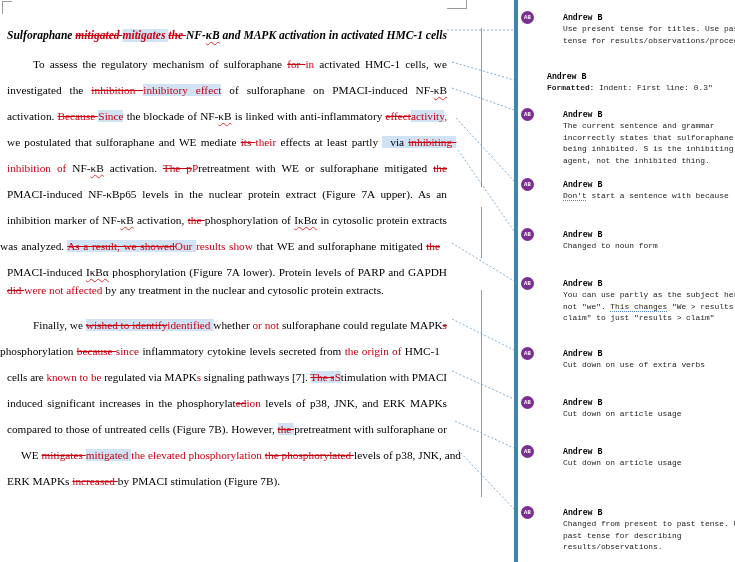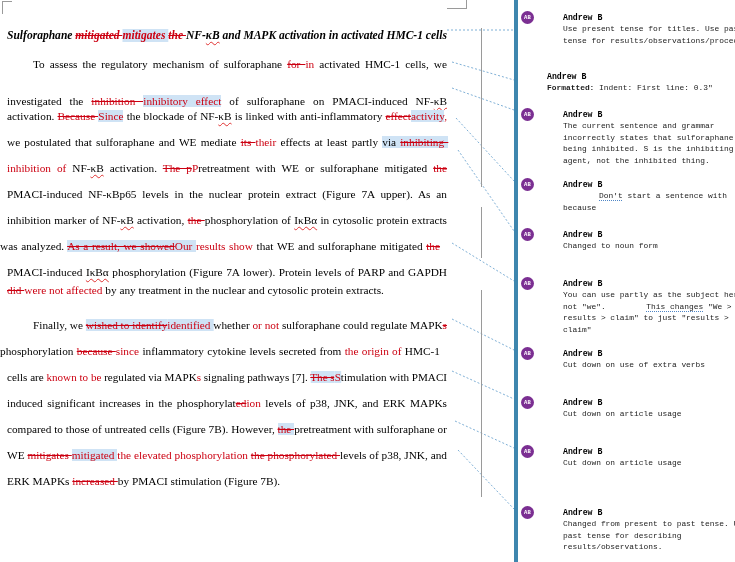--- a/index.html
+++ b/index.html
@@ -6,67 +6,67 @@
   #canvas{position:relative;width:735px;height:562px;background:#fff;font-family:"Liberation Serif",serif;}
 
   
   .doc-line{position:absolute;white-space:pre;font-size:11.3px;color:#000;transform-origin:0 50%;line-height:14px;}
   .doc-line.title{font-weight:bold;font-style:italic;font-size:11.6px;}
   .s-k{color:#000;}
   .s-r{color:var(--red);}
   .s-d{color:var(--red);text-decoration:line-through;text-decoration-thickness:1px;}
   .s-rh{color:var(--red);background:var(--hl);}
   .s-dh{color:var(--red);background:var(--hl);text-decoration:line-through;text-decoration-thickness:1px;}
-  .s-kh{color:#000;background:var(--hl);}
+  .s-kh{color:#000;background:var(--hl);padding-left:8px;}
   .s-sp{color:#000;text-decoration:underline;text-decoration-style:wavy;text-decoration-color:#e03131;text-decoration-thickness:1px;text-underline-offset:2px;}
 
   
   .crop-tl{position:absolute;left:2px;top:1px;width:9px;height:12px;border-left:1px solid #9a9a9a;border-top:1px solid #9a9a9a;}
   .crop-tr{position:absolute;left:447px;top:0;width:19px;height:8px;border-right:1px solid #9a9a9a;border-bottom:1px solid #9a9a9a;}
 
   
   .change-bar{position:absolute;left:481px;width:1px;background:var(--cbar);}
   #connector-svg{position:absolute;left:0;top:0;pointer-events:none;}
 
   
   .pane-bar{position:absolute;left:514px;top:0;width:4px;height:562px;background:var(--accent);}
   .comment{position:absolute;left:518px;width:214px;font-family:Liberation Mono, monospace;padding-left:24px;}
   .comment .avatar{position:absolute;left:3px;top:-1px;width:13px;height:13px;border-radius:50%;background:var(--avatar);color:#fff;font-size:5.5px;font-weight:bold;display:flex;align-items:center;justify-content:center;letter-spacing:.2px;}
   .comment .cname{margin-left:21px;font-size:8.2px;font-weight:bold;color:#000;line-height:11px;}
   .comment .cbody{margin-left:21px;font-size:7.9px;line-height:11.5px;color:#1c1c1c;width:197px;}
   .comment.formatted .cname{margin-left:5px;}
   .comment.formatted .cbody{margin-left:5px;width:205px;}
   .cbody b{font-weight:bold;}
-  .u{text-decoration:underline;text-decoration-style:dotted;text-decoration-color:#4f86c6;text-underline-offset:2px;margin-left:36px;}
+  .u{text-decoration:underline;text-decoration-style:dotted;text-decoration-color:#4f86c6;text-underline-offset:2px;}
 </style>
 </head>
 <body>
 
 <div id="canvas">
   <div class="crop-tl"></div>
   <div class="crop-tr"></div>
 
   <div id="doc-area">
       <div class="doc-line title" style="left: 7px; top: 29px; transform: scaleX(0.995616);"><span class="s-k">Sulforaphane </span><span class="s-d">mitigated </span><span class="s-rh">mitigates </span><span class="s-d">the </span><span class="s-k">NF-</span><span class="s-sp">κB</span><span class="s-k"> and MAPK activation in activated HMC-1 cells</span></div>
       <div class="doc-line" style="left: 33px; top: 57px; word-spacing: 2.22526px;"><span class="s-k">To assess the regulatory mechanism of sulforaphane </span><span class="s-d">for </span><span class="s-r">in</span><span class="s-k"> activated HMC-1 cells, we</span></div>
-      <div class="doc-line" style="left: 7px; top: 83px; word-spacing: 5.15278px; margin-top: 11px;"><span class="s-k">investigated the </span><span class="s-d">inhibition </span><span class="s-rh">inhibitory effect</span><span class="s-k"> of sulforaphane on PMACI-induced NF-</span><span class="s-sp">κB</span></div>
+      <div class="doc-line" style="left: 7px; top: 83px; word-spacing: 5.15278px;"><span class="s-k">investigated the </span><span class="s-d">inhibition </span><span class="s-rh">inhibitory effect</span><span class="s-k"> of sulforaphane on PMACI-induced NF-</span><span class="s-sp">κB</span></div>
       <div class="doc-line" style="left: 7px; top: 109px; word-spacing: 0.346591px;"><span class="s-k">activation. </span><span class="s-d">Because </span><span class="s-rh">Since</span><span class="s-k"> the blockade of NF-</span><span class="s-sp">κB</span><span class="s-k"> is linked with anti-inflammatory </span><span class="s-d">effect</span><span class="s-rh">activity</span><span class="s-r">,</span></div>
       <div class="doc-line" style="left: 7px; top: 135px; word-spacing: 1.36161px;"><span class="s-k">we postulated that sulforaphane and WE mediate </span><span class="s-d">its </span><span class="s-r">their</span><span class="s-k"> effects at least partly </span><span class="s-kh">via </span><span class="s-dh">inhibiting </span></div>
       <div class="doc-line" style="left: 7px; top: 161px; word-spacing: 3.12216px;"><span class="s-r">inhibition of</span><span class="s-k"> NF-</span><span class="s-sp">κB</span><span class="s-k"> activation. </span><span class="s-d">The p</span><span class="s-r">P</span><span class="s-k">retreatment with WE or sulforaphane mitigated </span><span class="s-d">the</span></div>
       <div class="doc-line" style="left: 7px; top: 187px; word-spacing: 3.01432px;"><span class="s-k">PMACI-induced NF-κBp65 levels in the nuclear protein extract (Figure 7A upper). As an</span></div>
       <div class="doc-line" style="left: 7px; top: 213px; word-spacing: 0.473958px;"><span class="s-k">inhibition marker of NF-</span><span class="s-sp">κB</span><span class="s-k"> activation, </span><span class="s-d">the </span><span class="s-k">phosphorylation of </span><span class="s-sp">IκBα</span><span class="s-k"> in cytosolic protein extracts</span></div>
       <div class="doc-line" style="left: 0; top: 239px; word-spacing: 0.784598px;"><span class="s-k">was analyzed. </span><span class="s-dh">As a result, we showed</span><span class="s-rh">Our </span><span class="s-r">results show</span><span class="s-k"> that WE and sulforaphane mitigated </span><span class="s-d">the</span></div>
       <div class="doc-line" style="left: 7px; top: 265px; word-spacing: 0.735795px;"><span class="s-k">PMACI-induced </span><span class="s-sp">IκBα</span><span class="s-k"> phosphorylation (Figure 7A lower). Protein levels of PARP and GAPDH</span></div>
       <div class="doc-line" style="left: 7px; top: 283px;"><span class="s-d">did </span><span class="s-r">were not affected</span><span class="s-k"> by any treatment in the nuclear and cytosolic protein extracts.</span></div>
       <div class="doc-line" style="left: 33px; top: 318px; transform: scaleX(0.998342);"><span class="s-k">Finally, we </span><span class="s-dh">wished to identify</span><span class="s-rh">identified </span><span class="s-k">whether </span><span class="s-r">or not</span><span class="s-k"> sulforaphane could regulate MAPK</span><span class="s-d">s</span></div>
       <div class="doc-line" style="left: 0; top: 344px; word-spacing: 0.497159px;"><span class="s-k">phosphorylation </span><span class="s-d">because </span><span class="s-r">since </span><span class="s-k">inflammatory cytokine levels secreted from </span><span class="s-r">the origin of </span><span class="s-k">HMC-1</span></div>
       <div class="doc-line" style="left: 7px; top: 370px; transform: scaleX(0.983);"><span class="s-k">cells are </span><span class="s-r">known to be </span><span class="s-k">regulated via MAPK</span><span class="s-r">s</span><span class="s-k"> signaling pathways [7]. </span><span class="s-dh">The s</span><span class="s-rh">S</span><span class="s-k">timulation with PMACI</span></div>
       <div class="doc-line" style="left: 7px; top: 396px; word-spacing: 1.62891px;"><span class="s-k">induced significant increases in the phosphorylat</span><span class="s-d">ed</span><span class="s-r">ion</span><span class="s-k"> levels of p38, JNK, and ERK MAPKs</span></div>
       <div class="doc-line" style="left: 7px; top: 422px; transform: scaleX(0.996461);"><span class="s-k">compared to those of untreated cells (Figure 7B). However, </span><span class="s-dh">the </span><span class="s-k">pretreatment with sulforaphane or</span></div>
-      <div class="doc-line" style="left: 7px; top: 448px; word-spacing: 0.0598958px; text-align: center;"><span class="s-k">WE </span><span class="s-d">mitigates </span><span class="s-rh">mitigated </span><span class="s-r">the elevated phosphorylation </span><span class="s-d">the phosphorylated </span><span class="s-k">levels of p38, JNK, and</span></div>
+      <div class="doc-line" style="left: 21px; top: 448px; word-spacing: 0.0598958px; text-align: center;"><span class="s-k">WE </span><span class="s-d">mitigates </span><span class="s-rh">mitigated </span><span class="s-r">the elevated phosphorylation </span><span class="s-d">the phosphorylated </span><span class="s-k">levels of p38, JNK, and</span></div>
       <div class="doc-line" style="left: 7px; top: 474px;"><span class="s-k">ERK MAPKs </span><span class="s-d">increased </span><span class="s-k">by PMACI stimulation (Figure 7B).</span></div>
     </div>
 
   <svg id="connector-svg" width="735" height="562">
       <line x1="447" y1="30" x2="514" y2="30" stroke="#7fb0d6" stroke-width="1" stroke-dasharray="2,2"></line>
       <line x1="452" y1="62" x2="514" y2="80" stroke="#7fb0d6" stroke-width="1" stroke-dasharray="2,2"></line>
       <line x1="452" y1="88" x2="514" y2="110" stroke="#7fb0d6" stroke-width="1" stroke-dasharray="2,2"></line>
       <line x1="456" y1="118" x2="514" y2="181" stroke="#7fb0d6" stroke-width="1" stroke-dasharray="2,2"></line>
       <line x1="458" y1="150" x2="514" y2="231" stroke="#7fb0d6" stroke-width="1" stroke-dasharray="2,2"></line>
       <line x1="452" y1="243" x2="514" y2="281" stroke="#7fb0d6" stroke-width="1" stroke-dasharray="2,2"></line>

